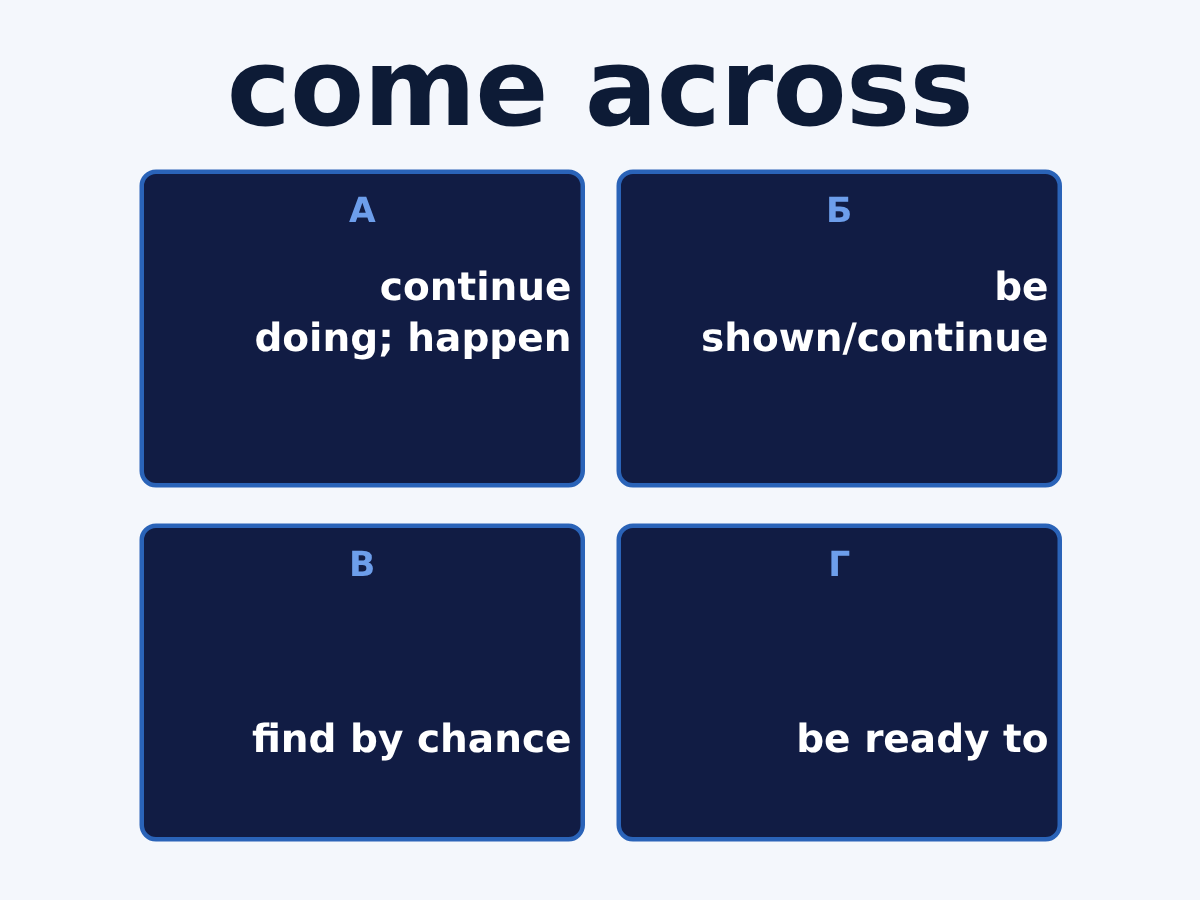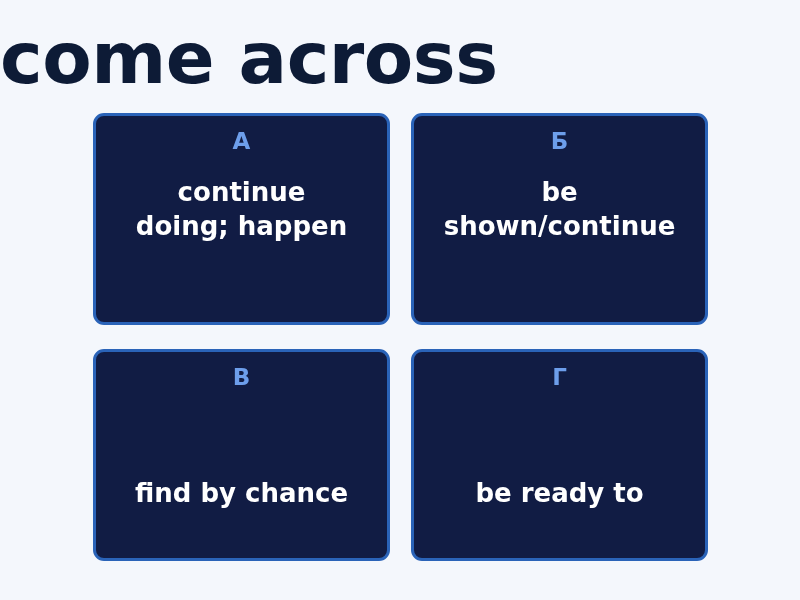--- a/index.html
+++ b/index.html
@@ -20,20 +20,21 @@
     width: 800px;
     height: 600px;
     box-sizing: border-box;
     display: flex;
     flex-direction: column;
     align-items: center;
   }
 
   .question-title {
     width: 100%;
+    text-align: center;
     color: #0d1b36;
     font-size: 72px;
     font-weight: 900;
     line-height: 1;
     letter-spacing: -0.5px;
     margin: 0;
     padding-top: 22px;
     padding-bottom: 0;
     font-family: "DejaVu Sans", "Liberation Sans", sans-serif;
     white-space: nowrap;
@@ -73,21 +74,21 @@
     margin-top: 14px;
     text-align: center;
     font-family: "DejaVu Sans", "Liberation Sans", sans-serif;
   }
 
   .answer-text {
     color: #ffffff;
     font-size: 26px;
     font-weight: 700;
     line-height: 34px;
-    text-align: center;
+    text-align: right;
     width: 100%;
     box-sizing: border-box;
     padding: 0 6px;
     margin-top: 22px;
     white-space: pre-line;
     font-family: "DejaVu Sans", "Liberation Sans", sans-serif;
   }
 
   .answer-card.single-line .answer-text {
     margin-top: 87px;

